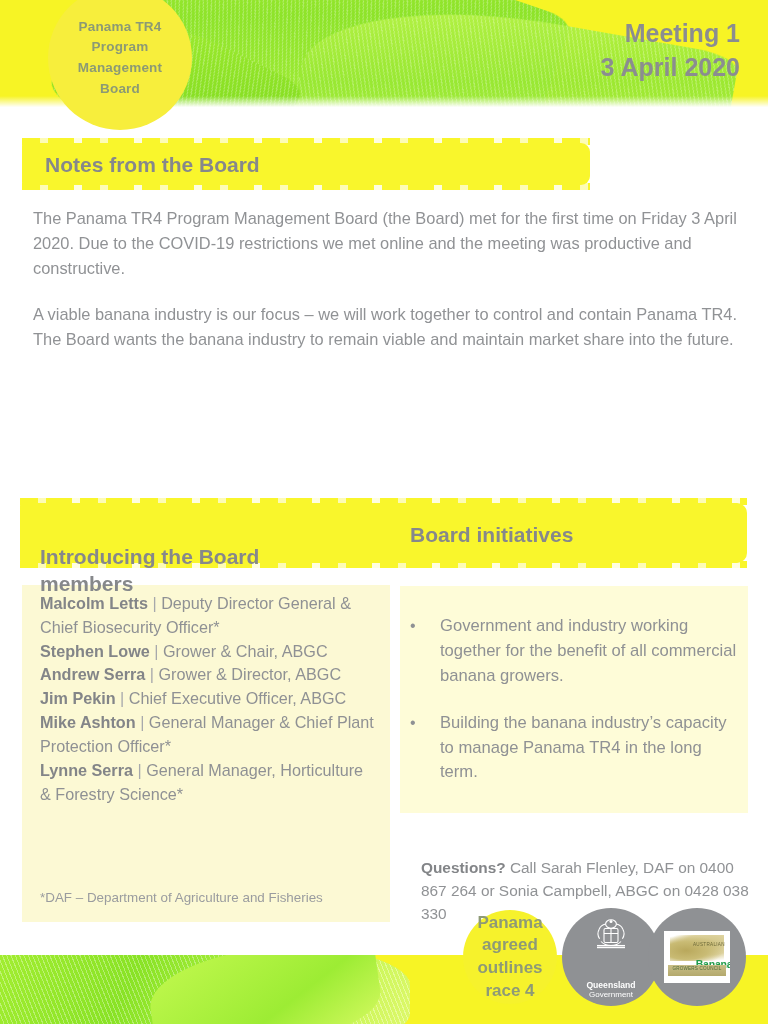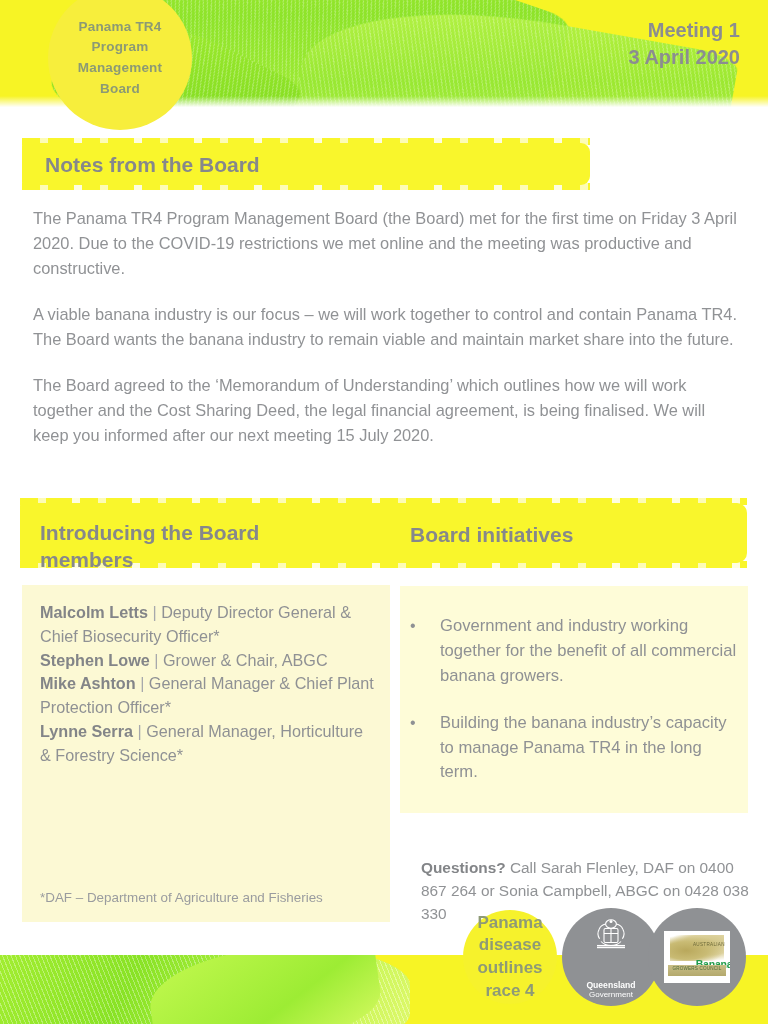--- a/index.html
+++ b/index.html
@@ -86,21 +86,21 @@
     font-size: 13.5px;
     font-weight: bold;
     line-height: 1.52;
     color: #8c9a74;
     letter-spacing: 0.2px;
   }
   .meeting-block {
     position: absolute;
     right: 28px; top: 17px;
     text-align: right;
-    font-size: 20px;
+    font-size: 25px;
     font-weight: bold;
     line-height: 1.35;
     color: #8b8d90;
     z-index: 5;
   }
 
   
   .brush {
     position: absolute;
     background: #f9f62c;
@@ -133,21 +133,21 @@
 
   .section-heading {
     position: absolute;
     font-size: 21px;
     font-weight: bold;
     color: #86888b;
     z-index: 4;
     line-height: 1.28;
   }
   .h-notes      { left: 37px; top: 152px; margin-left: 8px; }
-  .h-members    { left: 40px; top: 520px; width: 300px; }
+  .h-members    { left: 40px; top: 544px; width: 300px; }
   .h-initiative { left: 410px; top: 522px; width: 300px; }
 
   
   .body-text {
     position: absolute;
     left: 33px; top: 206px;
     width: 712px;
     font-size: 16.4px;
     line-height: 1.52;
     color: #909295;
@@ -157,21 +157,21 @@
 
   
   .members-panel {
     position: absolute;
     left: 22px; top: 585px;
     width: 368px; height: 337px;
     background: #fcf9d4;
   }
   .members-list {
     position: absolute;
-    left: 18px; top: 16px;
+    left: 18px; top: 7px;
     width: 338px;
     font-size: 16.2px;
     line-height: 1.47;
     color: #8f9194;
   }
   .member-name { font-weight: bold; color: #838588; }
   .member-sep  { color: #a7a9ac; }
   .daf-note {
     position: absolute;
     left: 18px; bottom: 17px;
@@ -380,31 +380,32 @@
   <div>Meeting 1</div>
   <div>3 April 2020</div>
 </div>
 
 <div class="brush brush-notes"></div>
 <div class="section-heading h-notes">Notes from the Board</div>
 
 <div class="body-text">
   <p>The Panama TR4 Program Management Board (the Board) met for the first time on Friday 3 April 2020. Due to the COVID-19 restrictions we met online and the meeting was productive and constructive.</p>
   <p>A viable banana industry is our focus – we will work together to control and contain Panama TR4. The Board wants the banana industry to remain viable and maintain market share into the future.</p>
-  <p>The Board agreed to the ‘Memorandum of Understanding’ which outlines how we will work together and the Cost Sharing Deed, the legal financial agreement, is being finalised.  We will keep you informed after our next meeting 15 July 2020.</p>
 </div>
 
 <div class="brush brush-sections"></div>
 <div class="section-heading h-members">Introducing the Board members</div>
 <div class="section-heading h-initiative">Board initiatives</div>
 
 <div class="members-panel">
   <div class="members-list">
     <div><span class="member-name">Malcolm Letts</span> <span class="member-sep">|</span> <span>Deputy Director General &amp; Chief Biosecurity Officer*</span></div>
     <div><span class="member-name">Stephen Lowe</span> <span class="member-sep">|</span> <span>Grower &amp; Chair, ABGC</span></div>
+    <div><span class="member-name">Andrew Serra</span> <span class="member-sep">|</span> <span>Grower &amp; Director, ABGC</span></div>
+    <div><span class="member-name">Jim Pekin</span> <span class="member-sep">|</span> <span>Chief Executive Officer, ABGC</span></div>
     <div><span class="member-name">Mike Ashton</span> <span class="member-sep">|</span> <span>General Manager &amp; Chief Plant Protection Officer*</span></div>
     <div><span class="member-name">Lynne Serra</span> <span class="member-sep">|</span> <span>General Manager, Horticulture &amp; Forestry Science*</span></div>
   </div>
   <div class="daf-note">*DAF – Department of Agriculture and Fisheries</div>
 </div>
 
 <div class="initiatives-panel">
   <div class="bullet-list">
     <div class="bullet-row">
       <div class="bullet-dot">•</div>
@@ -422,21 +423,21 @@
 </div>
 
 <div class="footer">
   <div class="footer-leaf"></div>
   <div class="footer-leaf2"></div>
 </div>
 
 <div class="badge badge-panama">
   <div class="badge-panama-text">
     <div>Panama</div>
-    <div>disease</div>
+    <div>agreed</div>
     <div>outlines</div>
     <div>race 4</div>
   </div>
 </div>
 
 <div class="badge badge-qld">
   <div class="qld-crest">
     <svg class="qld-crest-mark" viewBox="0 0 40 40" aria-hidden="true">
       <g fill="none" stroke="#ffffff" stroke-width="1.1">
         <ellipse cx="20" cy="9" rx="5.4" ry="4.2"></ellipse>

